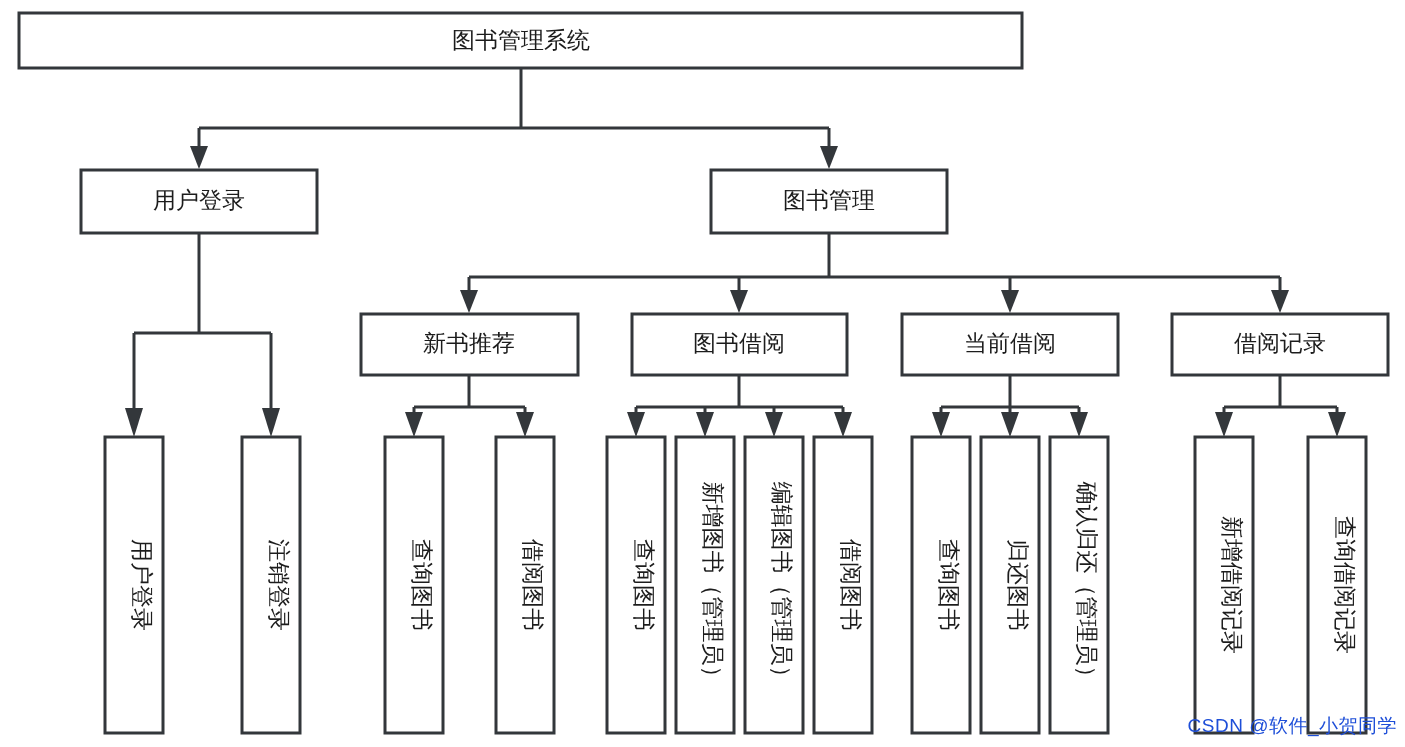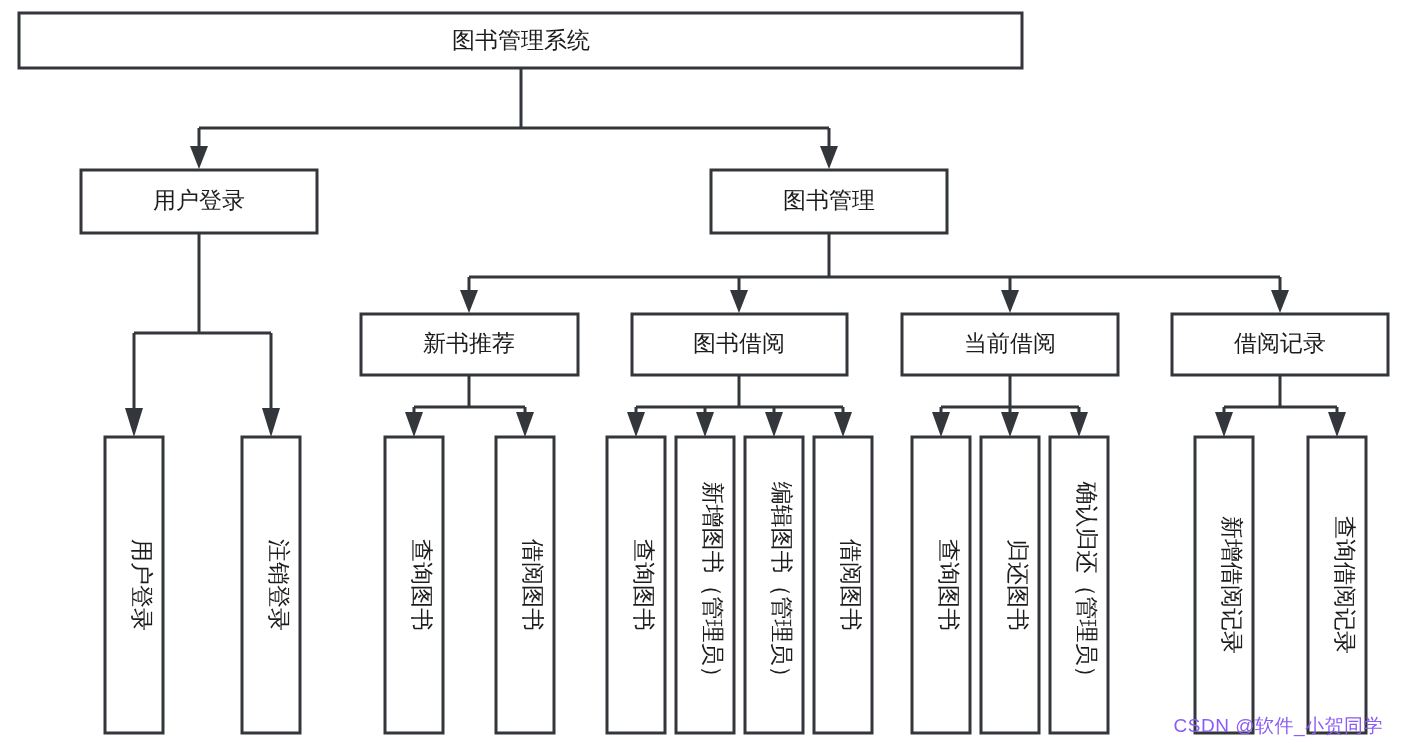--- a/index.html
+++ b/index.html
@@ -50,25 +50,25 @@
     stroke-width: 3;
     fill: none;
     stroke-linecap: butt;
   }
   .edge-arrow {
     fill: #33373b;
     stroke: none;
   }
   .watermark {
     position: absolute;
-    right: 22px;
+    right: 8px;
     bottom: 8px;
     font-family: "Liberation Sans", "DejaVu Sans", sans-serif;
     font-size: 19px;
-    color: #8b5cf6;
+    color: #1d4ed8;
     letter-spacing: 0.5px;
     white-space: nowrap;
     user-select: none;
   }
 </style>
 </head>
 <body>
 
 <div id="diagram-root">
 

